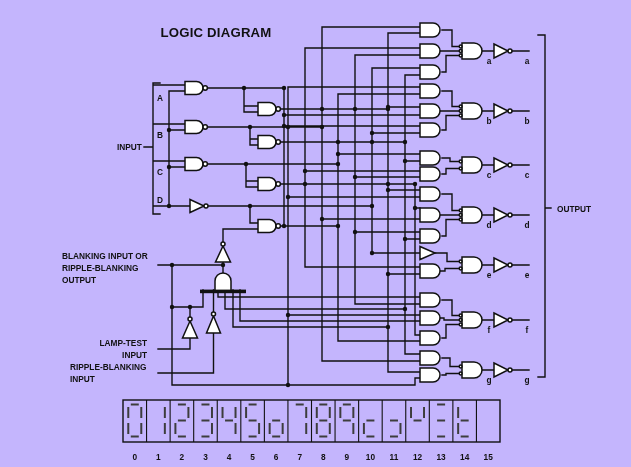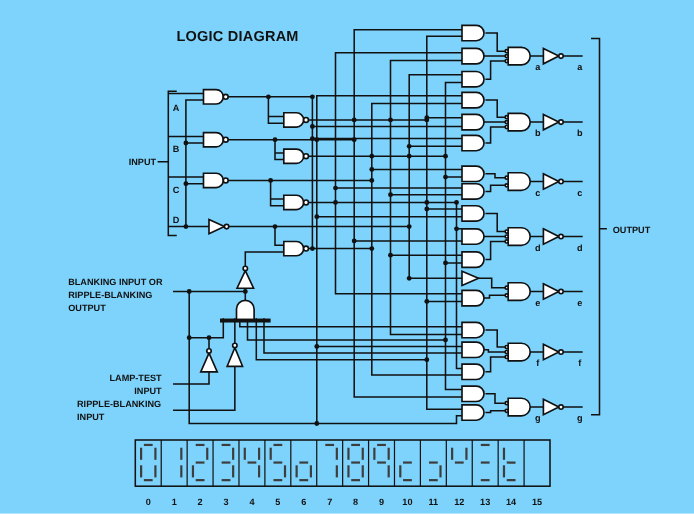--- a/index.html
+++ b/index.html
@@ -1,16 +1,16 @@
 <!DOCTYPE html>
 <html><head>
 <meta charset="utf-8">
 <style>
   html,body{margin:0;padding:0;background:#ffffff;}
-  .stage{position:relative;width:631px;height:467px;background:#7dd3fc;overflow:hidden;
+  .stage{position:relative;width:631px;height:467px;background:#c4b5fd;overflow:hidden;
          font-family:"Liberation Sans",sans-serif;}
   svg{position:absolute;left:0;top:0;}
   svg text{fill:#111111;font-family:"Liberation Sans",sans-serif;font-weight:bold;}
 </style>
 </head>
 <body>
 
 <div class="stage">
   <svg id="schematic" width="631" height="467" viewBox="0 0 631 467">
       <g stroke="#111111" stroke-width="1.4" fill="none" stroke-linecap="square">

